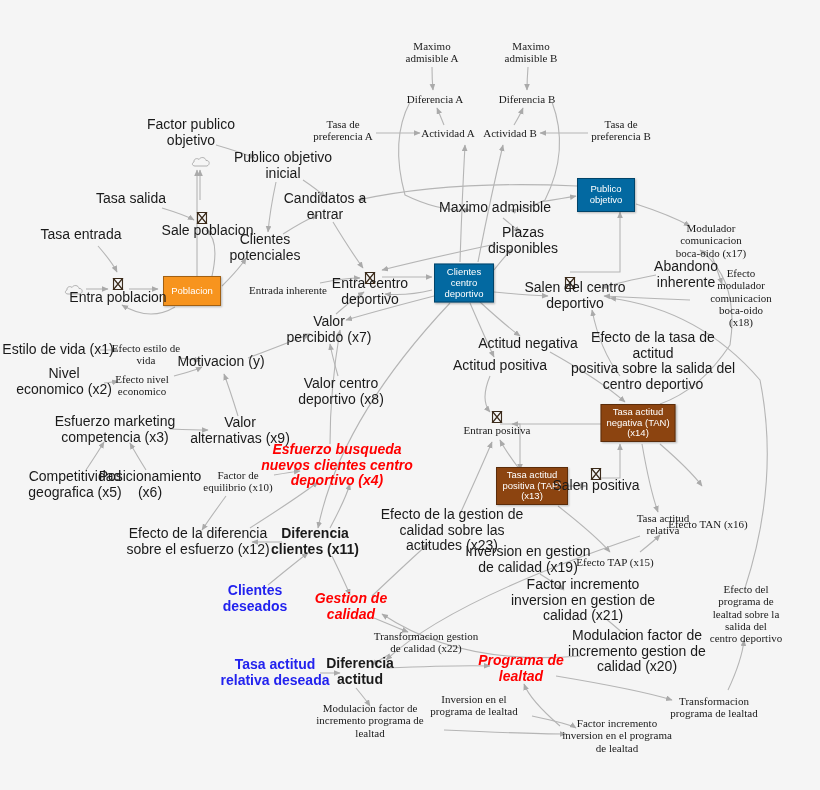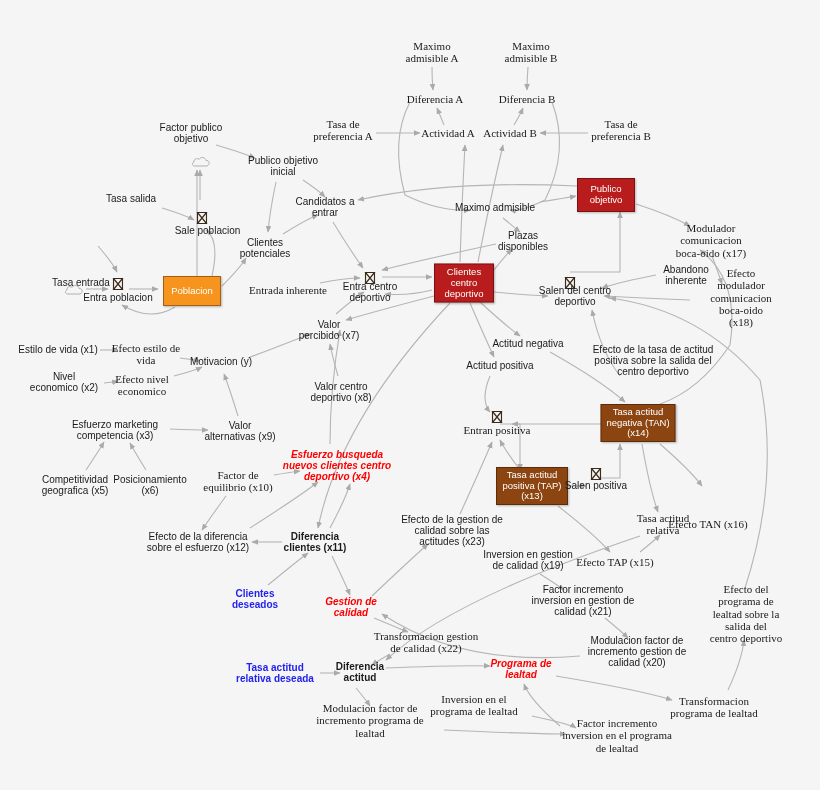--- a/index.html
+++ b/index.html
@@ -14,21 +14,21 @@
   #edges{position:absolute;left:0;top:0;width:820px;height:790px;pointer-events:none;}
   .node{
     position:absolute;
     text-align:center;
     line-height:1.12;
     white-space:pre-line;
     transform:translate(-50%,-50%);
     color:#1a1a1a;
   }
   
-  .aux{ font-family:"Liberation Sans", sans-serif; font-size:10px; }
+  .aux{ font-family:"Liberation Sans", sans-serif; font-size:14px; }
   
   .auxs{ font-family:"Liberation Serif", serif; font-size:11px; }
   
   .bold{ font-weight:bold; }
   .red{ color:#ff0000; font-style:italic; font-weight:bold; }
   .blue{ color:#2222ee; font-weight:bold; }
   
   .stock{
     position:absolute;
     transform:translate(-50%,-50%);
@@ -36,21 +36,21 @@
     display:flex;align-items:center;justify-content:center;
     text-align:center;
     font-family:"Liberation Sans", sans-serif;
     font-size:9.5px;
     line-height:1.15;
     white-space:pre-line;
     color:#ffffff;
     border:1px solid rgba(0,0,0,.35);
     box-shadow:1px 1px 2px rgba(0,0,0,.25);
   }
-  .stock.green{ background:#b91c1c; }
+  .stock.green{ background:#0369a1; }
   .stock.orange{ background:#f7941e; }
   .stock.brown{ background:#8c4410; }
   
   .valve{
     position:absolute;
     transform:translate(-50%,-50%);
     width:11px;height:13px;
   }
   .cloud{
     position:absolute;
@@ -221,21 +221,21 @@
           <path d="M1,1 L10,1 L1,12 L10,12 Z" fill="none" stroke="#3b2b1b" stroke-width="1.2"></path>
           <line x1="1" y1="1" x2="1" y2="12" stroke="#3b2b1b" stroke-width="1.2"></line>
           <line x1="10" y1="1" x2="10" y2="12" stroke="#3b2b1b" stroke-width="1.2"></line>
         </svg></div>
       <div class="node aux" style="left: 596px; top: 486px;">Salen positiva</div>
     </div>
   <div id="variable-layer">
       <div class="node aux" style="left: 191px; top: 133px;">Factor publico
 objetivo</div>
       <div class="node aux" style="left: 131px; top: 199px;">Tasa salida</div>
-      <div class="node aux" style="left: 81px; top: 235px; margin-top: 48px;">Tasa entrada</div>
+      <div class="node aux" style="left: 81px; top: 235px;">Tasa entrada</div>
       <div class="node aux" style="left: 283px; top: 166px;">Publico objetivo
 inicial</div>
       <div class="node aux" style="left: 265px; top: 248px;">Clientes
 potenciales</div>
       <div class="node aux" style="left: 325px; top: 207px;">Candidatos a
 entrar</div>
       <div class="node auxs" style="left: 288px; top: 290px;">Entrada inherente</div>
       <div class="node auxs" style="left: 432px; top: 52px;">Maximo
 admisible A</div>
       <div class="node auxs" style="left: 531px; top: 52px;">Maximo

